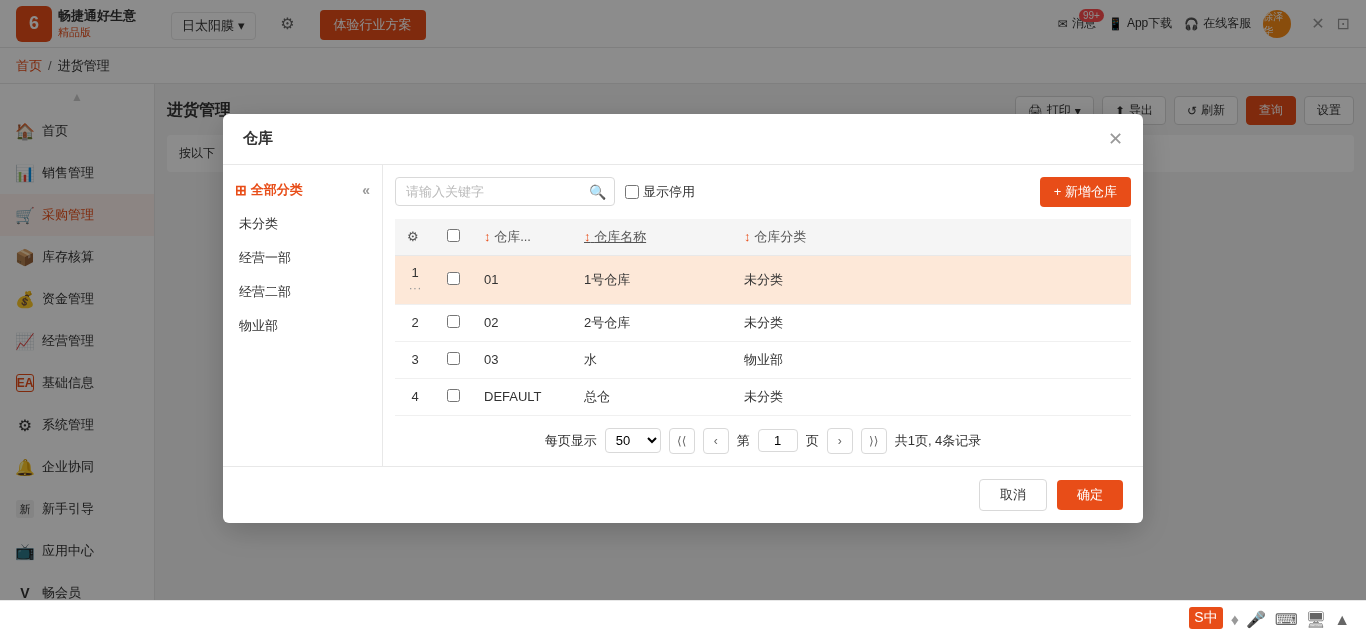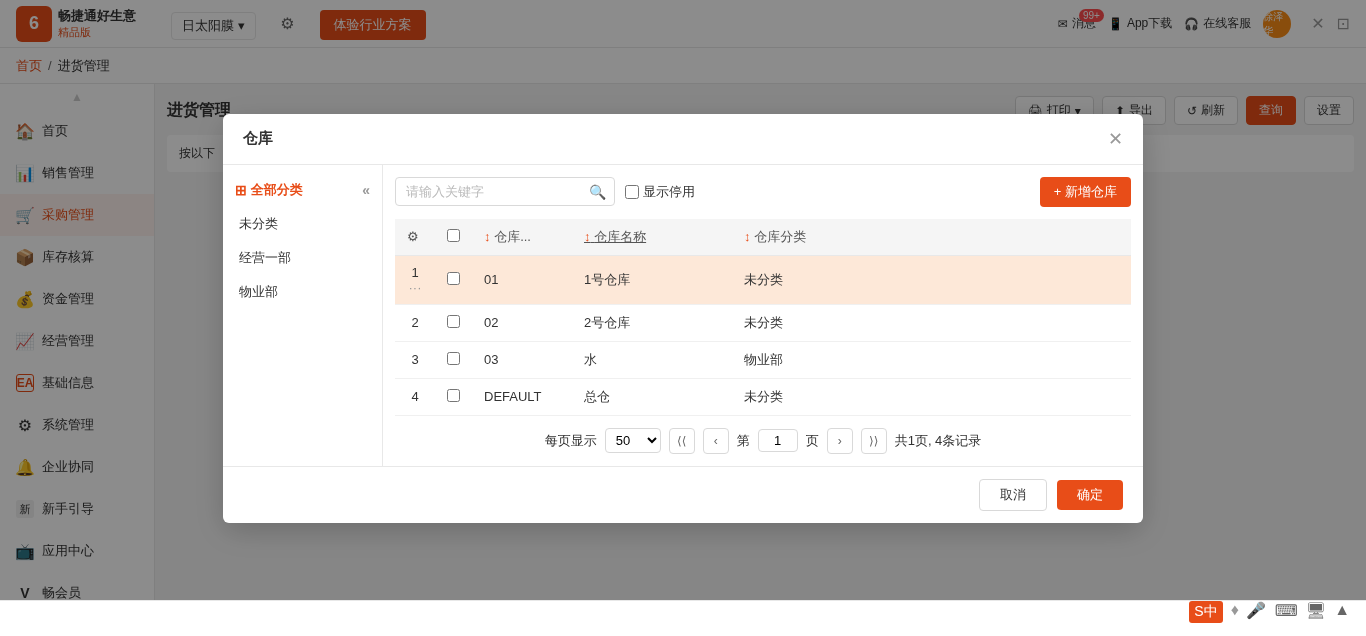--- a/index.html
+++ b/index.html
@@ -177,22 +177,22 @@
       background: #fff; font-size: 13px; cursor: pointer; color: #333;
     }
     .btn-confirm {
       padding: 6px 20px; border: none; border-radius: 4px;
       background: #e84d18; color: #fff; font-size: 13px; cursor: pointer;
     }
 
     
     .bottom-bar {
       position: fixed; bottom: 0; left: 0; width: 1366px; height: 36px;
-      background: #fff; border-top: 1px solid #e8e8e8; display: flex; align-items: flex-start;
-      justify-content: flex-end; padding: 0 16px; gap: 8px; z-index: 200;
+      background: #fff; border-top: 1px solid #e8e8e8; display: flex; align-items: flex-end;
+      justify-content: flex-end; padding: 7px 16px; gap: 8px; z-index: 200;
     }
 
     
     .sidebar-scroll-arrow { text-align: center; padding: 6px; color: #ccc; font-size: 12px; }
   </style>
 </head>
 <body>
 
 <div class="top-nav">
   <div class="logo-area">
@@ -352,20 +352,23 @@
             <span style="font-size:14px;">⊞</span>
             <span>全部分类</span>
           </div>
           <span class="cat-collapse">«</span>
         </div>
         <div class="cat-item">
           <span>未分类</span>
         </div>
         <div class="cat-item">
           <span>经营一部</span>
+        </div>
+        <div class="cat-item">
+          <span>经营二部</span>
         </div>
         <div class="cat-item">
           <span>物业部</span>
         </div>
       </div>
 
       <div class="modal-table-area">
 
         <div class="modal-search-row">
           <div class="search-input-wrap">

